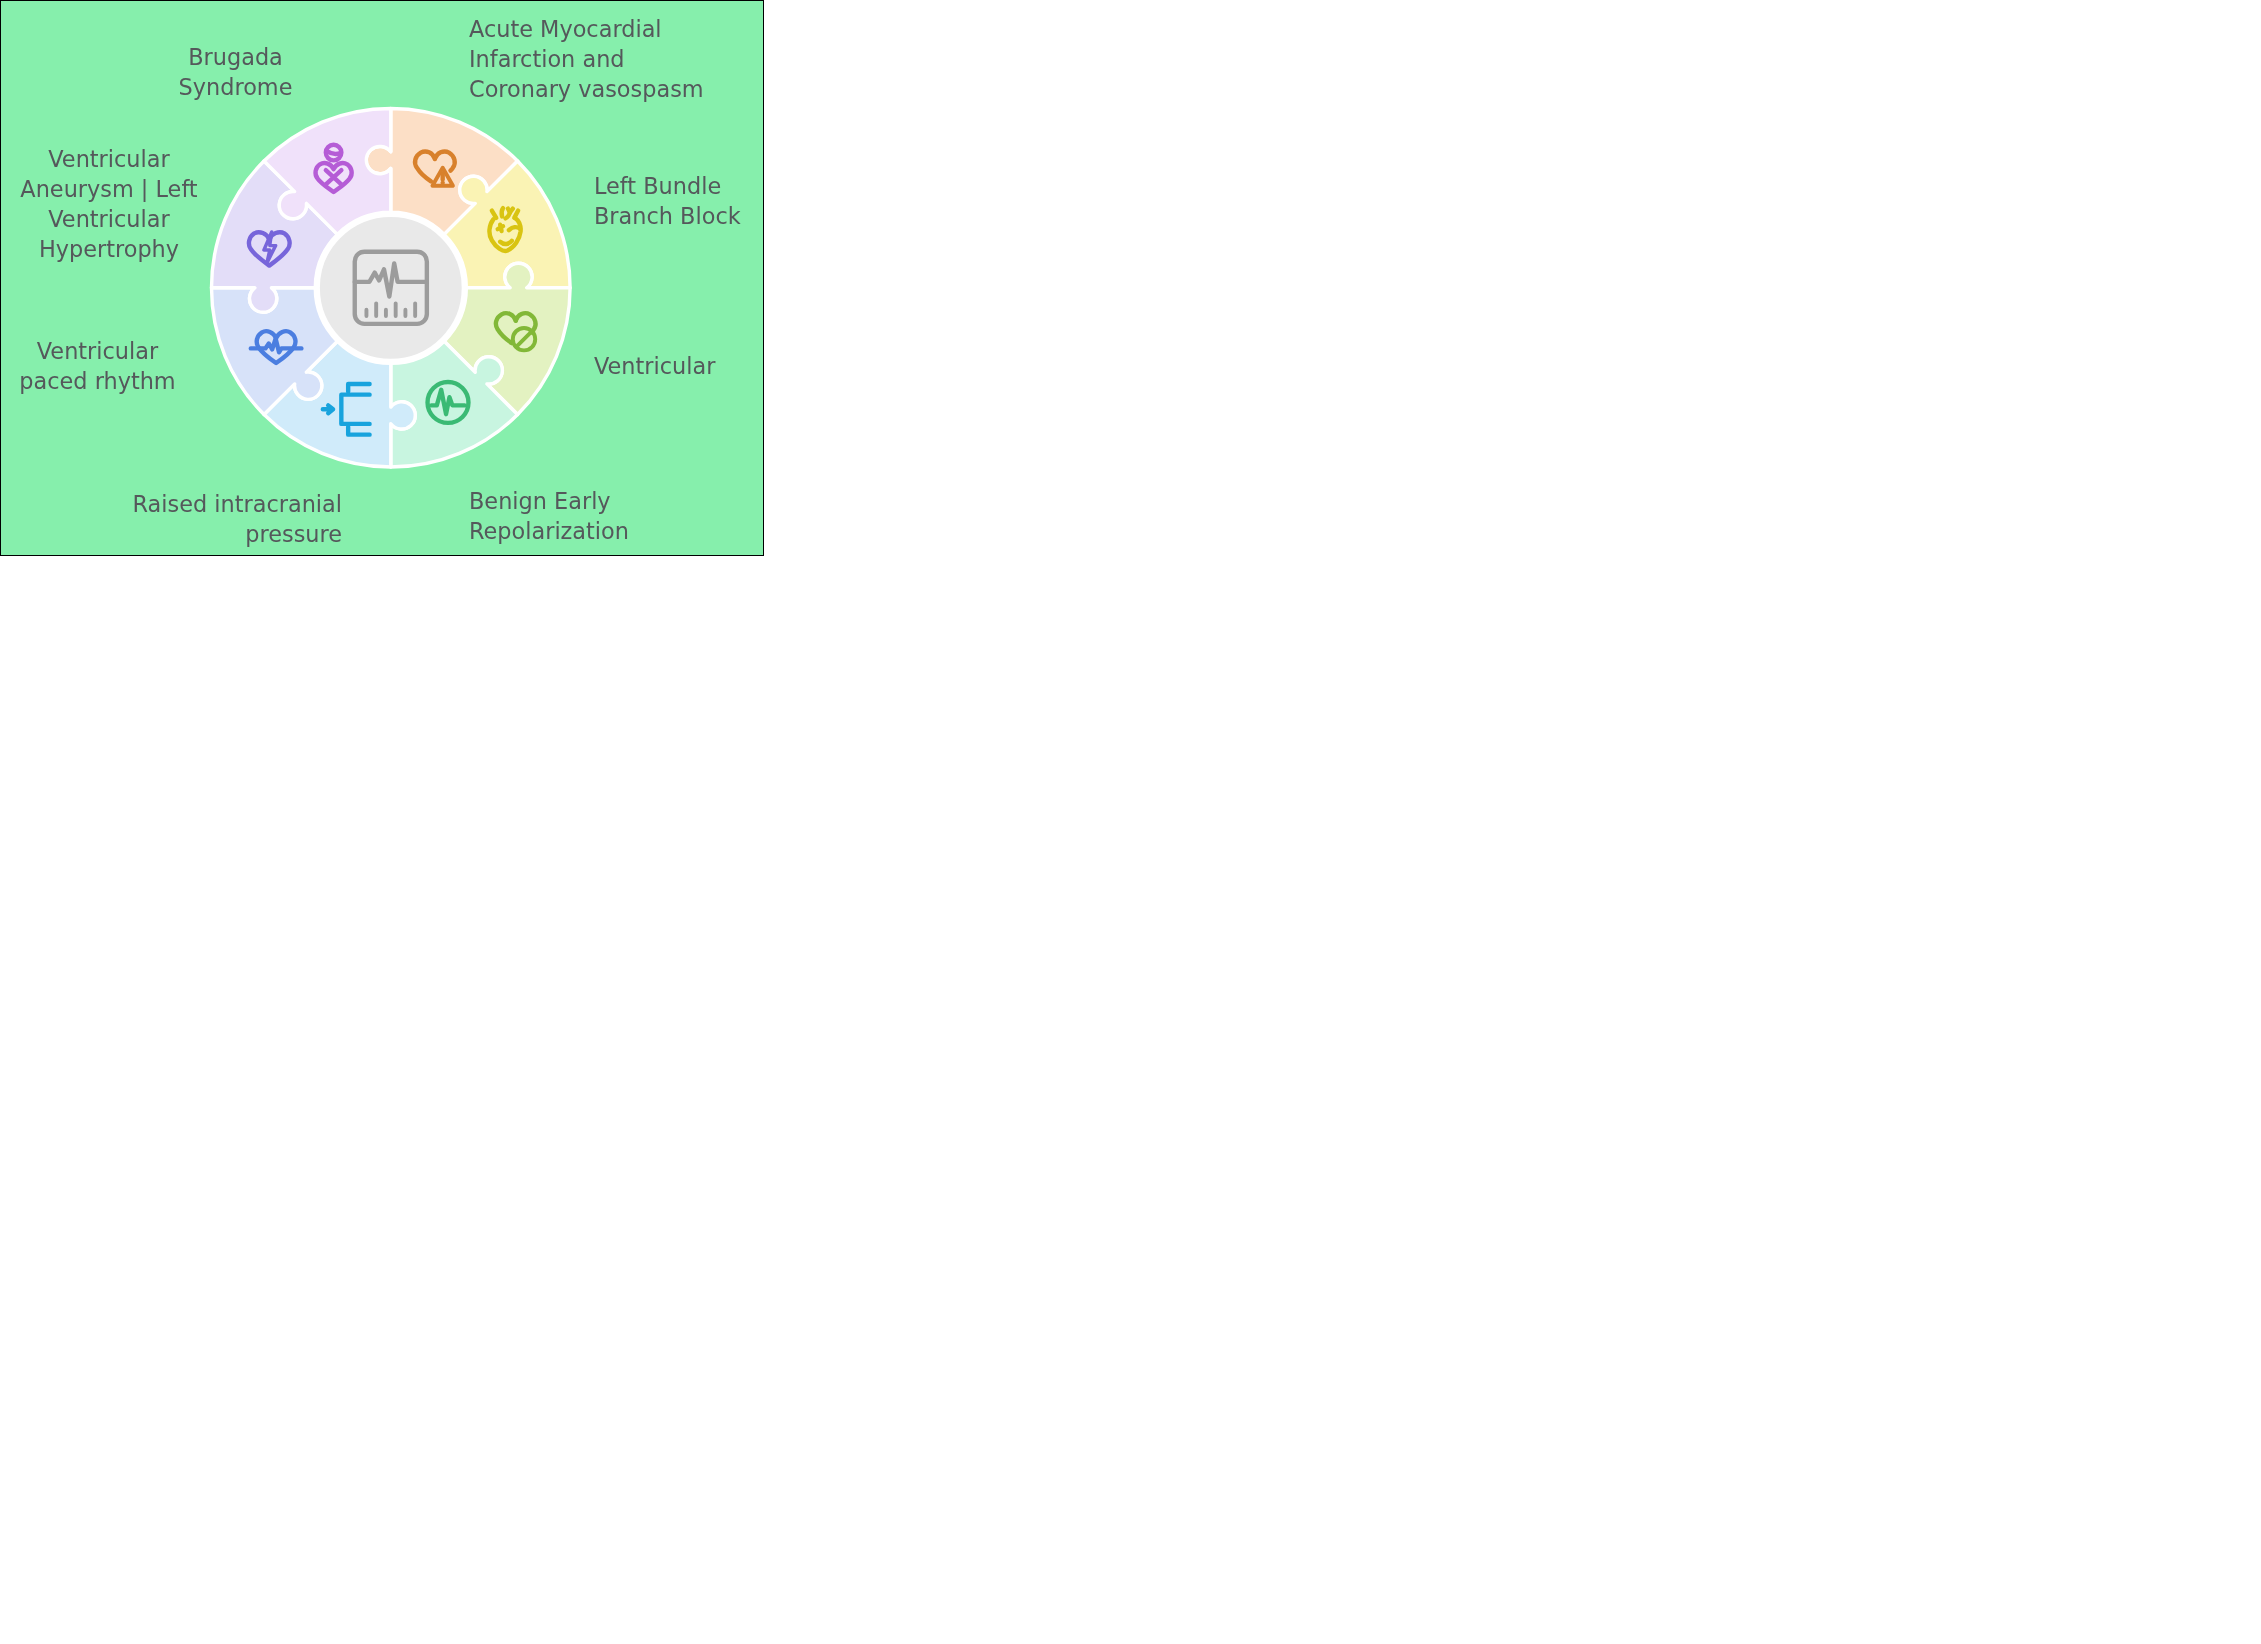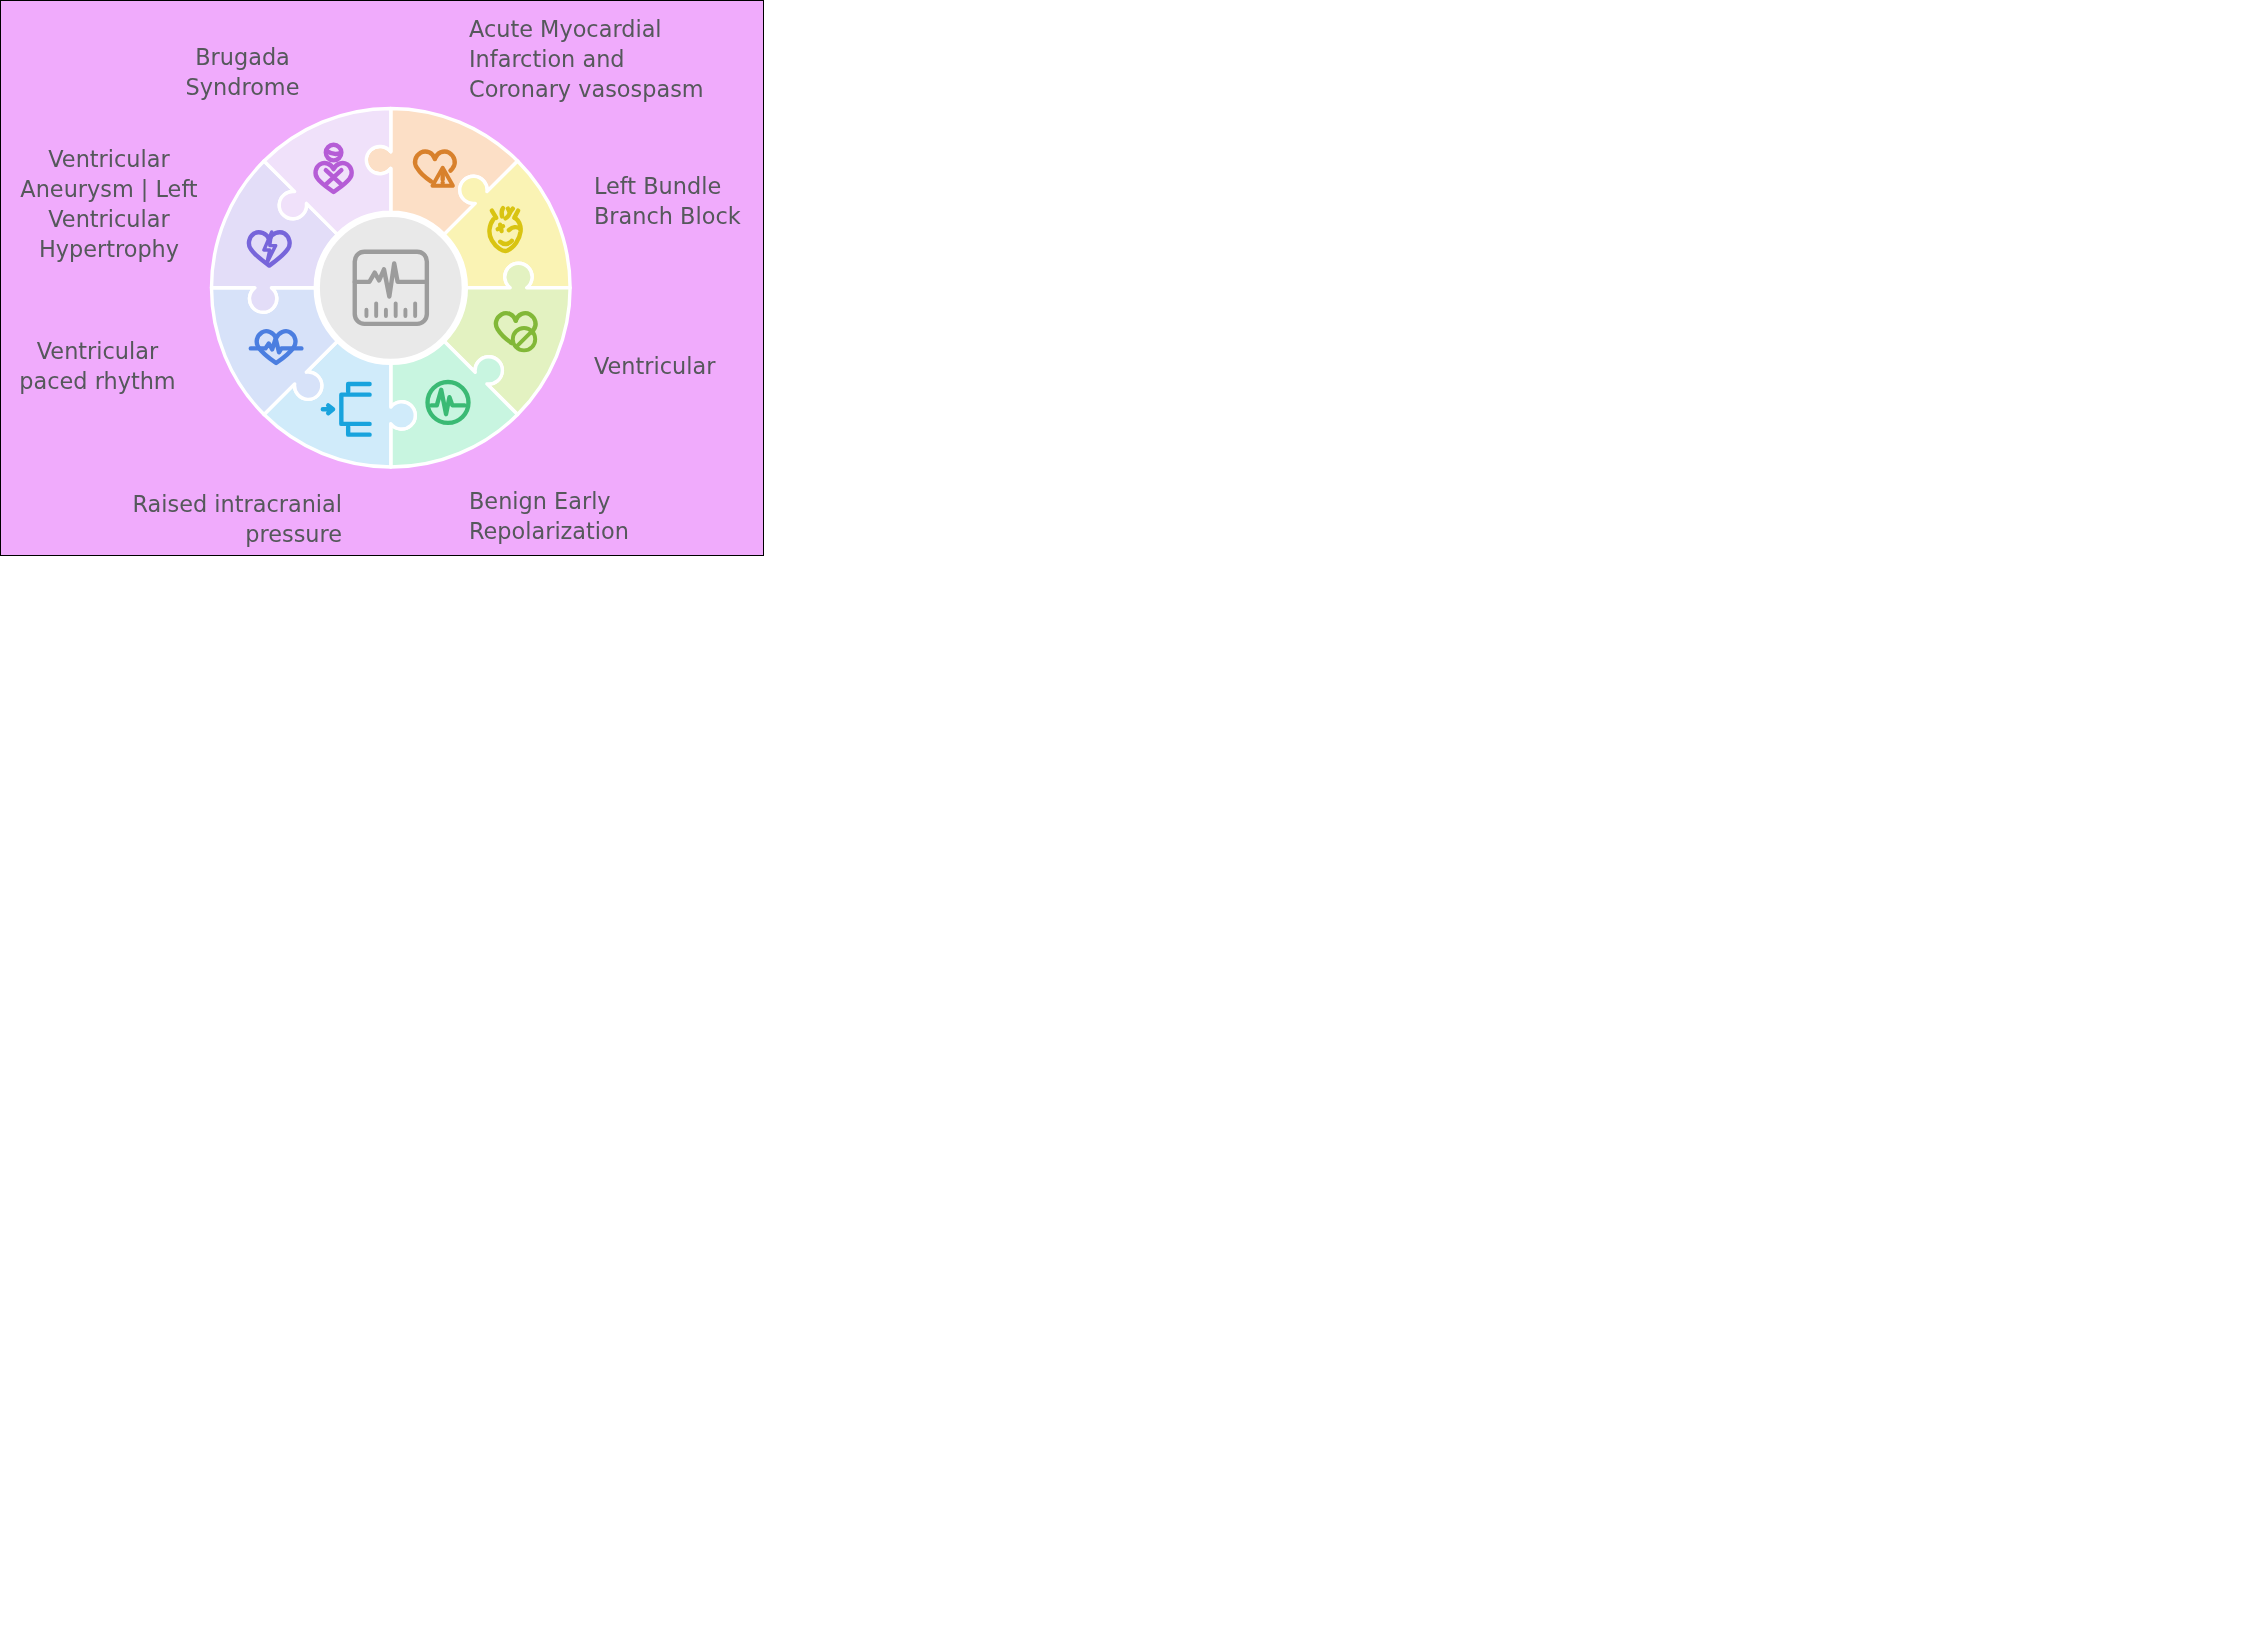--- a/index.html
+++ b/index.html
@@ -20,26 +20,26 @@
     line-height:30px;
     letter-spacing:0px;
   }
   .lbl-ami{left:468px;top:12.7px;}
   .lbl-lbbb{left:593px;top:170px;}
   .lbl-pericarditis{left:593px;top:350px;}
   .lbl-benign{left:468px;top:485px;}
   .lbl-icp{left:49px;top:488px;width:292px;text-align:right;}
   .lbl-paced{left:-1px;top:335px;width:195px;text-align:center;}
   .lbl-aneurysm{left:0px;top:143px;width:216px;text-align:center;}
-  .lbl-brugada{left:144px;top:41px;width:195px;text-align:center;}
+  .lbl-brugada{left:137px;top:41px;width:195px;text-align:center;}
 </style>
 </head>
 <body>
 
-<div id="frame" style="color: rgb(85, 88, 91); background: #f0abfc; border-color: rgb(0, 0, 0);">
+<div id="frame" style="color: rgb(85, 88, 91); background: #86efac; border-color: rgb(0, 0, 0);">
   <svg id="wheel" width="764" height="556" viewBox="0 0 1568 1140">
       <path d="M 800.00,433.00 L 800.00,343.00 A 28 28 0 1 1 800.00,309.00 L 800.00,220.00 A 368 368 0 0 1 1060.22,327.78 L 997.28,390.72 A 28 28 0 1 0 973.24,414.76 L 909.60,478.40 A 155 155 0 0 0 800.00,433.00 Z" fill="#fcdfc6" stroke="#ffffff" stroke-width="7" stroke-linejoin="round"></path>
       <path d="M 909.60,478.40 L 973.24,414.76 A 28 28 0 1 1 997.28,390.72 L 1060.22,327.78 A 368 368 0 0 1 1168.00,588.00 L 1079.00,588.00 A 28 28 0 1 0 1045.00,588.00 L 955.00,588.00 A 155 155 0 0 0 909.60,478.40 Z" fill="#faf3b4" stroke="#ffffff" stroke-width="7" stroke-linejoin="round"></path>
       <path d="M 955.00,588.00 L 1045.00,588.00 A 28 28 0 1 1 1079.00,588.00 L 1168.00,588.00 A 368 368 0 0 1 1060.22,848.22 L 997.28,785.28 A 28 28 0 1 0 973.24,761.24 L 909.60,697.60 A 155 155 0 0 0 955.00,588.00 Z" fill="#e3f2c1" stroke="#ffffff" stroke-width="7" stroke-linejoin="round"></path>
       <path d="M 909.60,697.60 L 973.24,761.24 A 28 28 0 1 1 997.28,785.28 L 1060.22,848.22 A 368 368 0 0 1 800.00,956.00 L 800.00,867.00 A 28 28 0 1 0 800.00,833.00 L 800.00,743.00 A 155 155 0 0 0 909.60,697.60 Z" fill="#c8f5e0" stroke="#ffffff" stroke-width="7" stroke-linejoin="round"></path>
       <path d="M 800.00,743.00 L 800.00,833.00 A 28 28 0 1 1 800.00,867.00 L 800.00,956.00 A 368 368 0 0 1 539.78,848.22 L 602.72,785.28 A 28 28 0 1 0 626.76,761.24 L 690.40,697.60 A 155 155 0 0 0 800.00,743.00 Z" fill="#d0ebfa" stroke="#ffffff" stroke-width="7" stroke-linejoin="round"></path>
       <path d="M 690.40,697.60 L 626.76,761.24 A 28 28 0 1 1 602.72,785.28 L 539.78,848.22 A 368 368 0 0 1 432.00,588.00 L 521.00,588.00 A 28 28 0 1 0 555.00,588.00 L 645.00,588.00 A 155 155 0 0 0 690.40,697.60 Z" fill="#d7e2f9" stroke="#ffffff" stroke-width="7" stroke-linejoin="round"></path>
       <path d="M 645.00,588.00 L 555.00,588.00 A 28 28 0 1 1 521.00,588.00 L 432.00,588.00 A 368 368 0 0 1 539.78,327.78 L 602.72,390.72 A 28 28 0 1 0 626.76,414.76 L 690.40,478.40 A 155 155 0 0 0 645.00,588.00 Z" fill="#e3ddf8" stroke="#ffffff" stroke-width="7" stroke-linejoin="round"></path>
       <path d="M 690.40,478.40 L 626.76,414.76 A 28 28 0 1 1 602.72,390.72 L 539.78,327.78 A 368 368 0 0 1 800.00,220.00 L 800.00,309.00 A 28 28 0 1 0 800.00,343.00 L 800.00,433.00 A 155 155 0 0 0 690.40,478.40 Z" fill="#f0e1fa" stroke="#ffffff" stroke-width="7" stroke-linejoin="round"></path>
       <g transform="translate(883.5,338.6)" fill="none" stroke="#d8812c" stroke-width="9" stroke-linecap="round" stroke-linejoin="round">

